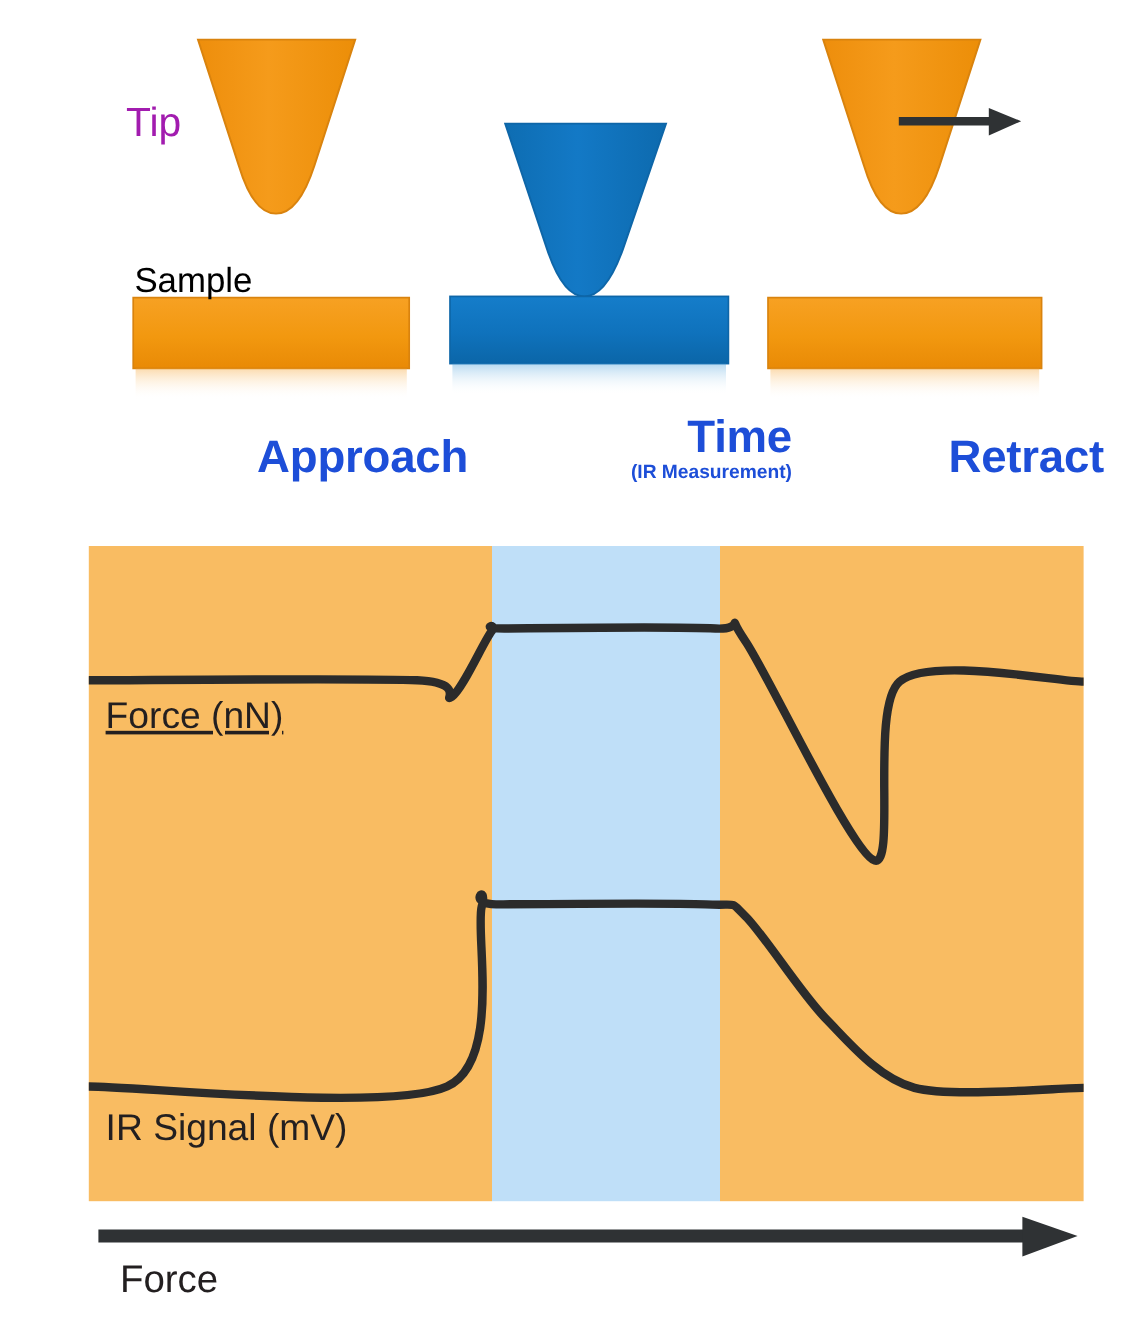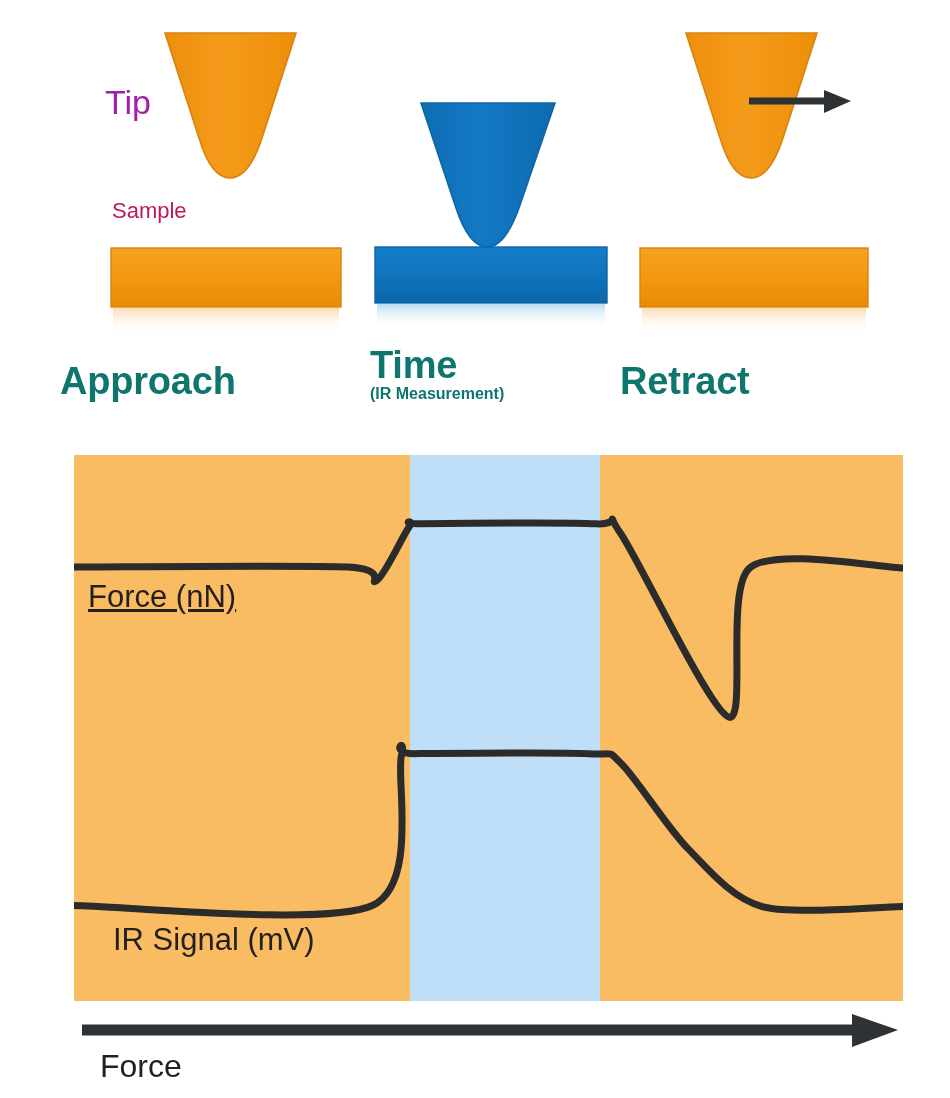--- a/index.html
+++ b/index.html
@@ -34,40 +34,40 @@
     left: 105px;
     top: 85px;
     font-size: 34px;
     line-height: 1;
     color: #a21caf;
     white-space: nowrap;
   }
   .lbl-sample {
     position: absolute;
     left: 112px;
-    top: 200px;
-    font-size: 22px;
-    line-height: 1;
-    color: #be185d;
+    top: 220px;
+    font-size: 29px;
+    line-height: 1;
+    color: #000000;
     white-space: nowrap;
   }
 
   
   .captions {
     position: absolute;
     left: 0;
     top: 350px;
     width: 950px;
     height: 95px;
   }
   .cap {
     position: absolute;
-    text-align: left;
+    text-align: right;
     font-weight: bold;
-    color: #0f766e;
+    color: #1d4ed8;
     line-height: 1.05;
   }
   .cap .main { font-size: 38px; display: block; letter-spacing: -0.2px;}
   .cap .sub  { font-size: 16px; display: block; font-weight: bold; }
   #cap-approach { left: 60px;  top: 12px;  width: 330px; }
   #cap-hold     { left: 370px; top: -4px;  width: 290px; }
   #cap-retract  { left: 620px; top: 12px;  width: 300px; }
 
   
   .plot-wrap {
@@ -90,21 +90,21 @@
   }
 
   .series-label {
     position: absolute;
     font-size: 31px;
     color: #231f20;
     white-space: nowrap;
     line-height: 1;
   }
   #label-force { left: 14px; top: 126px; text-decoration: underline; }
-  #label-ir    { left: 14px; top: 469px; margin-left: 25px; }
+  #label-ir    { left: 14px; top: 469px; }
 
   
   .timeaxis {
     position: absolute;
     left: 74px;
     top: 1010px;
     width: 830px;
     height: 40px;
   }
   .lbl-time {

